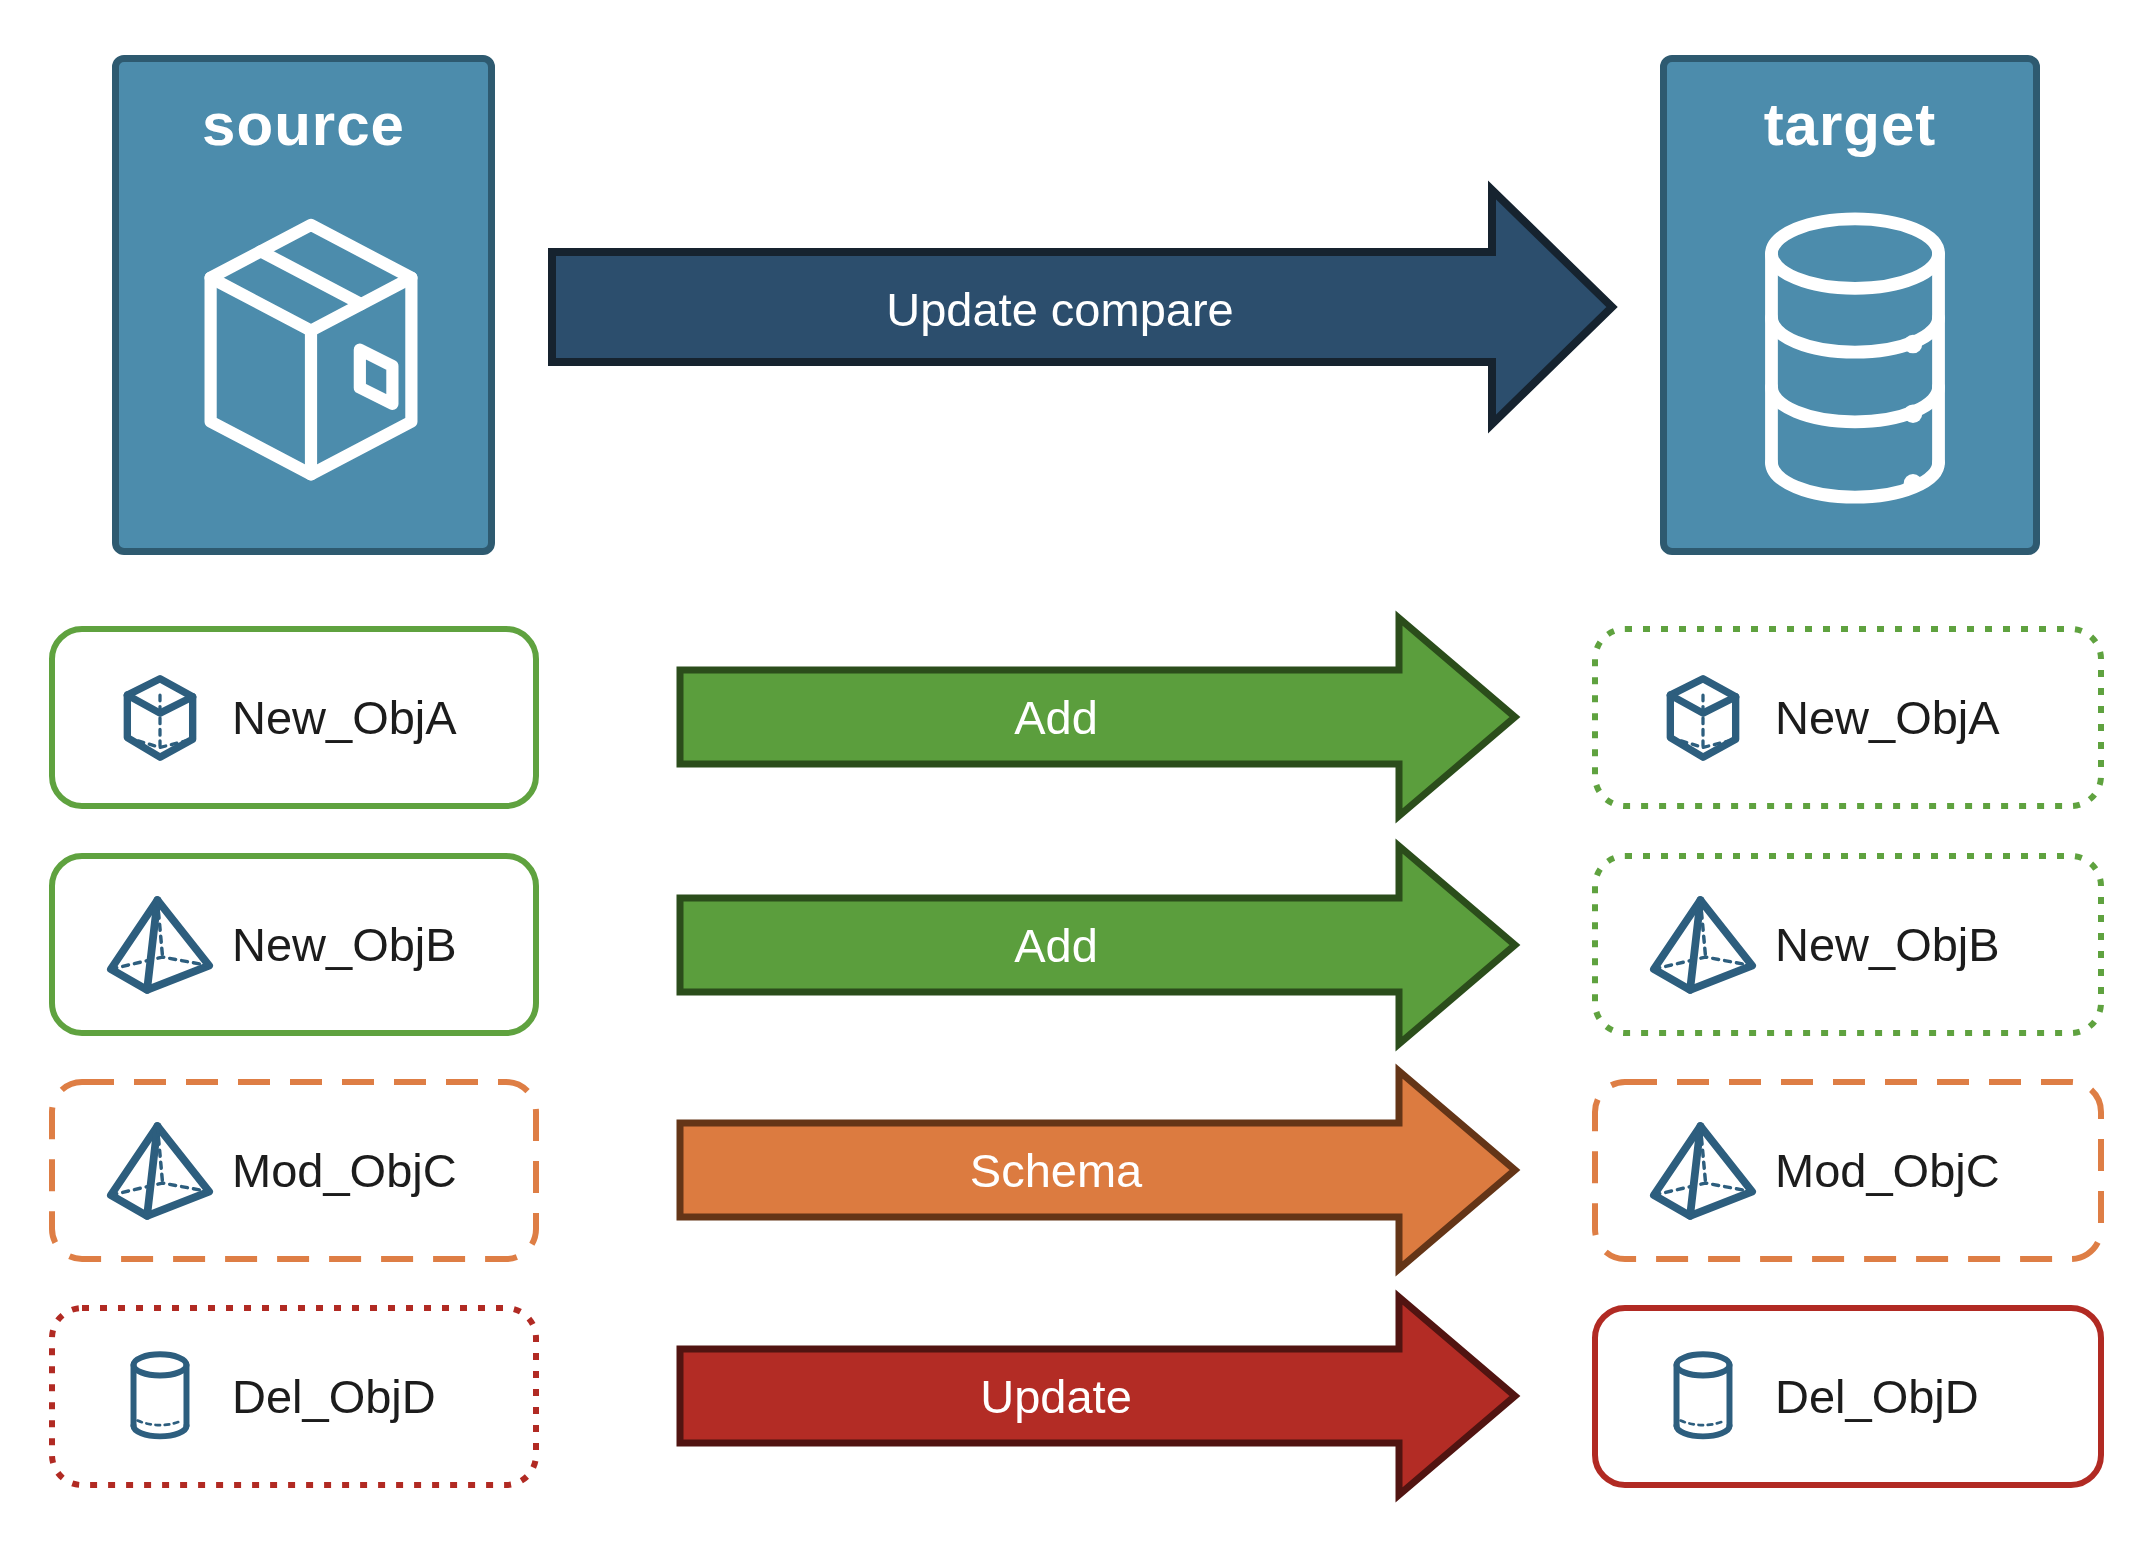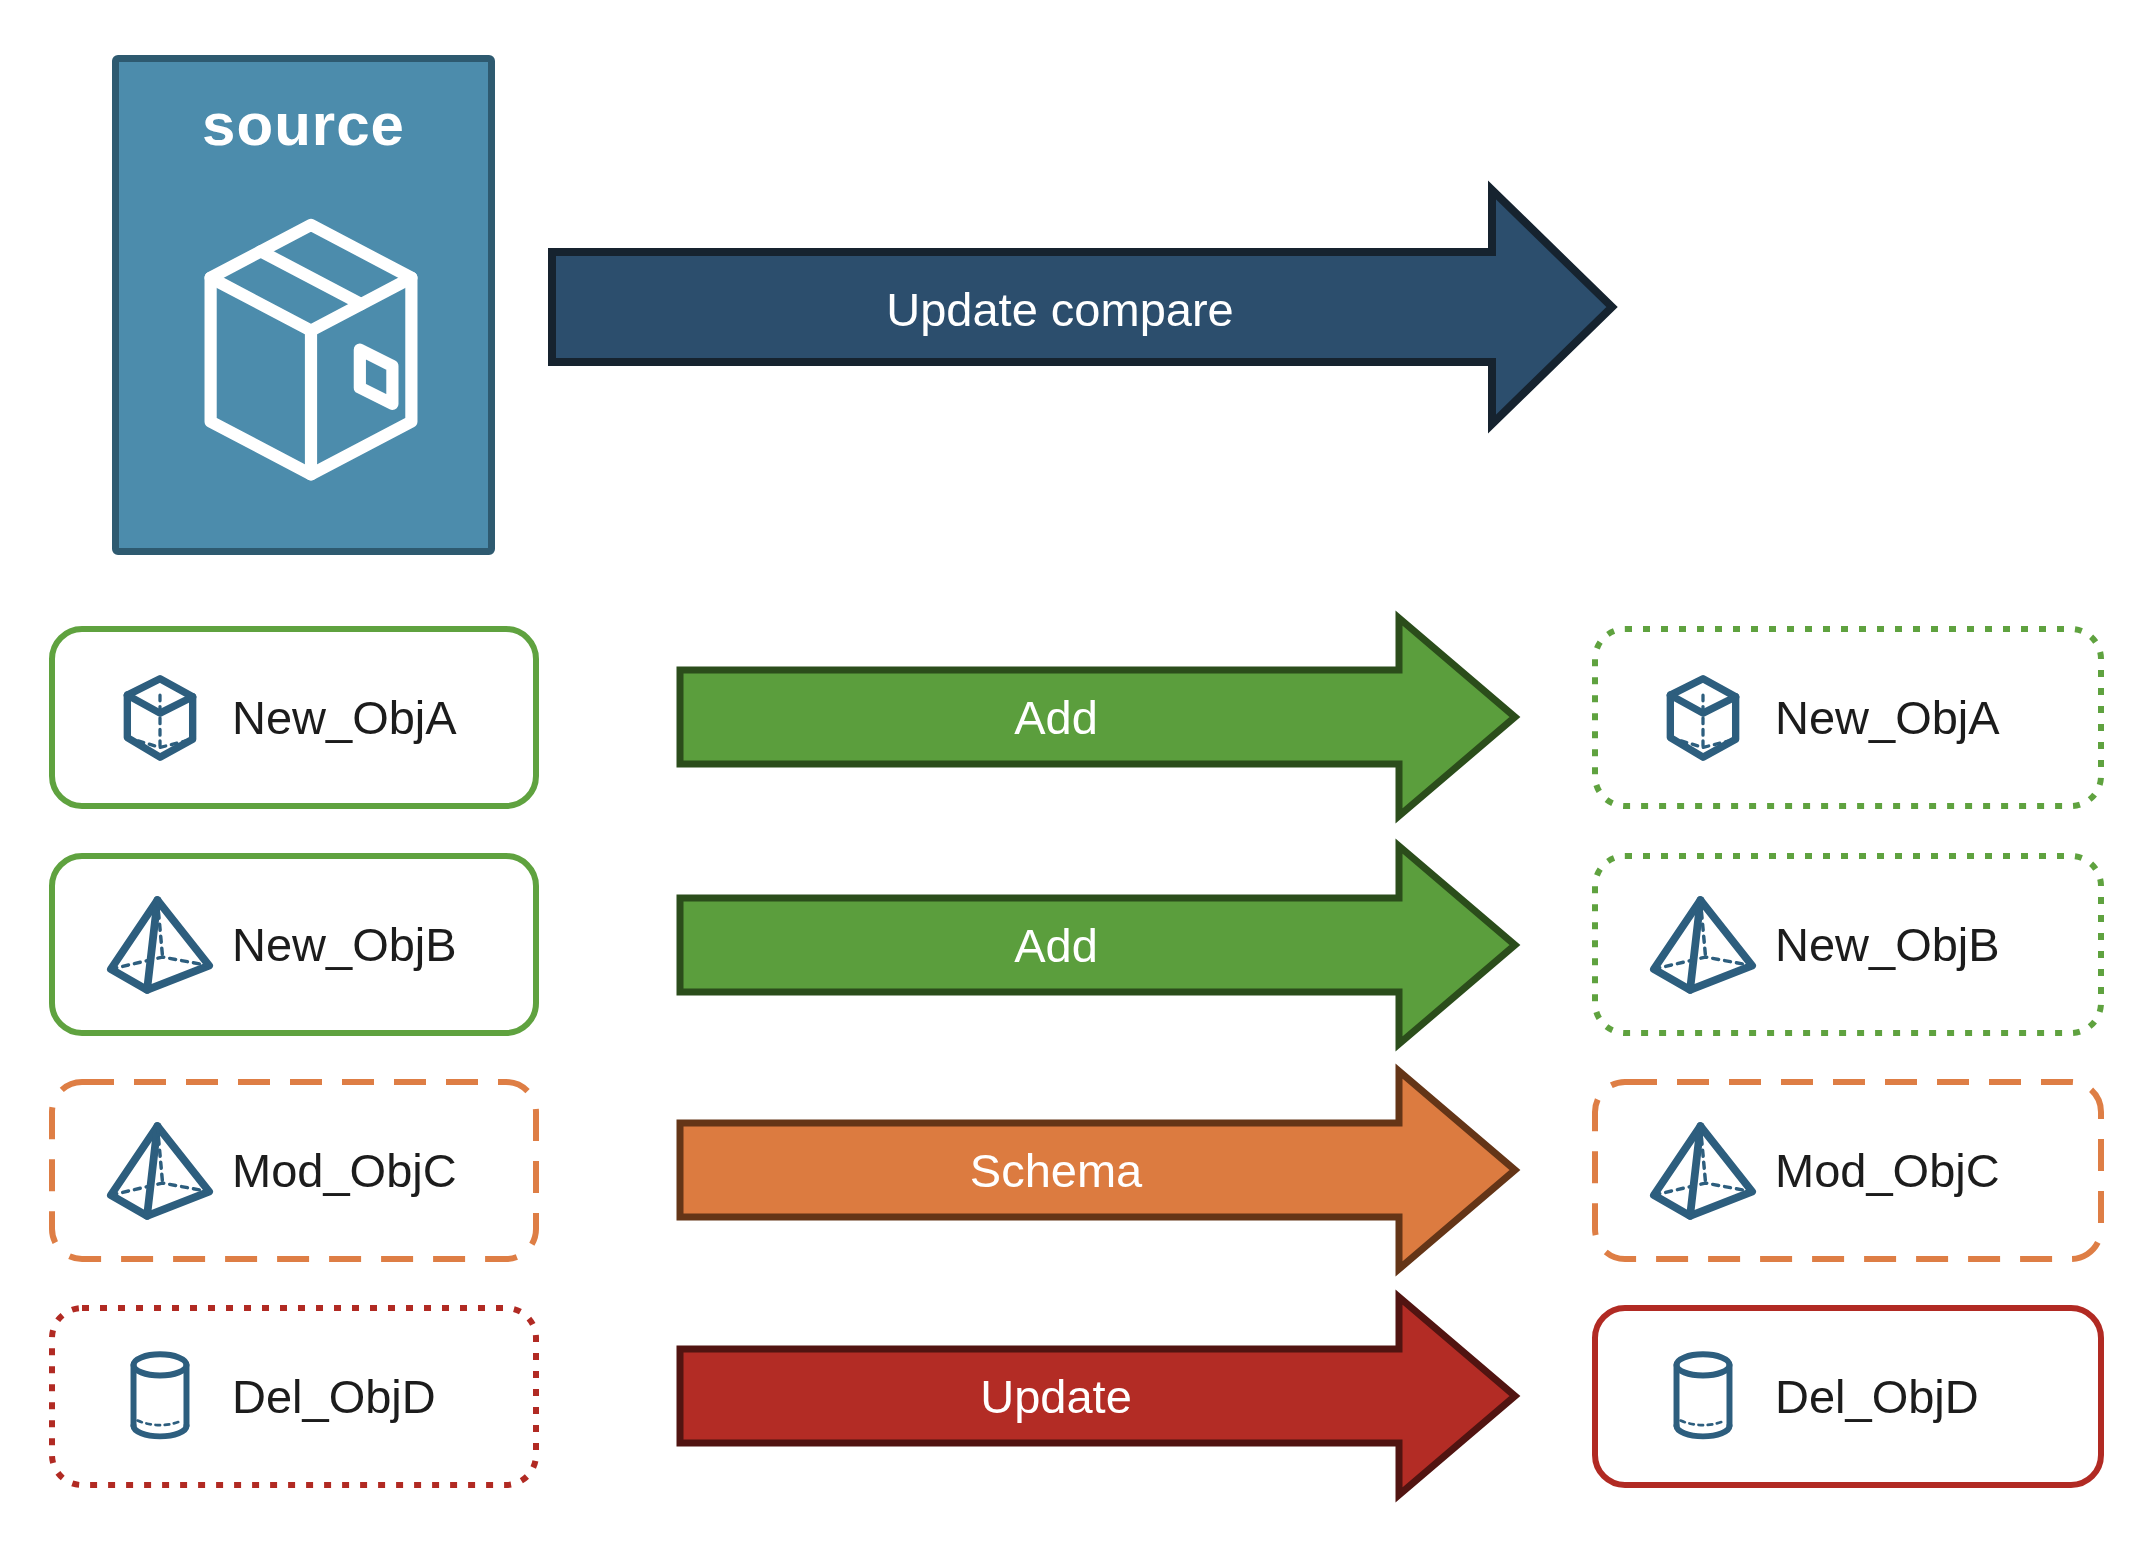--- a/index.html
+++ b/index.html
@@ -11,21 +11,21 @@
     --c-delete_fill:#B32C25; --c-delete_border:#511411;
     --c-green_border:#5FA23F; --c-orange_border:#DE7E45; --c-red_border:#B12A23;
     --c-arrow_text:#FFFFFF;
   }
   *{margin:0;padding:0;box-sizing:border-box;}
   html,body{background:#fff;}
   body{font-family:"Liberation Sans", sans-serif;}
   .canvas{position:relative;width:2150px;height:1550px;background:var(--c-canvas_bg);overflow:hidden;}
 
   
-  .card{position:absolute;background:var(--c-card_fill);border:7px solid var(--c-card_border);border-radius:6px;}
+  .card{position:absolute;background:var(--c-card_fill);border:7px solid var(--c-card_border);border-radius:12px;}
   .card-title{position:absolute;top:28px;left:0;width:100%;text-align:center;
     font-size:60px;font-weight:bold;color:var(--c-card_text);letter-spacing:1px;}
   .card-icon{position:absolute;color:#FFFFFF;}
 
   
   .objbox{position:absolute;height:185px;display:flex;align-items:center;padding-left:56px;}
   .border-svg{position:absolute;inset:0;pointer-events:none;}
   .border-svg rect{fill:none;stroke-width:6;}
   .bs-solid-green{stroke:var(--c-green_border);}
   .bs-dotted-green{stroke:var(--c-green_border);stroke-dasharray:7 11;}
@@ -117,20 +117,26 @@
     </defs>
   </svg>
 
   <div class="card" style="left:112px;top:55px;width:383px;height:500px;">
     <div class="card-title">source</div>
     <svg class="card-icon" style="left:56px;top:152px;" width="272" height="312" viewBox="0 0 200 230">
         <use href="#sym-package"></use>
       </svg>
   </div>
 
+  <div class="card" style="left:1660px;top:55px;width:380px;height:500px;">
+    <div class="card-title">target</div>
+    <svg class="card-icon" style="left:72px;top:145px;" width="232" height="302" viewBox="0 0 200 260">
+        <use href="#sym-database"></use>
+      </svg>
+  </div>
 
   <svg class="arrow" style="left:548px;top:186px;" width="1070" height="246" viewBox="0 0 1070 246">
     <polygon class="ar-compare" points="4,66 944,66 944,4 1064,121 944,238 944,176 4,176"></polygon>
   </svg>
   <div class="arrow-label" style="left:570px;top:252px;width:980px;height:114px;">Update compare</div>
 
   <div class="objbox" style="left:48px;top:625px;width:492px;">
     <svg class="border-svg" width="492" height="185">
       <rect class="bs-solid-green" x="4" y="4" width="484" height="177" rx="30"></rect>
       </svg>

